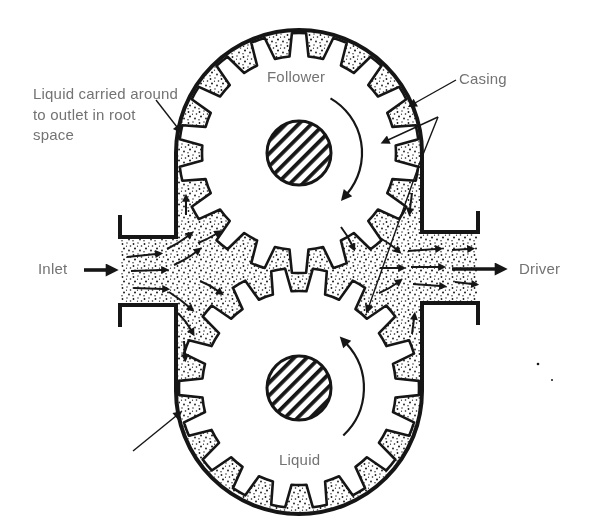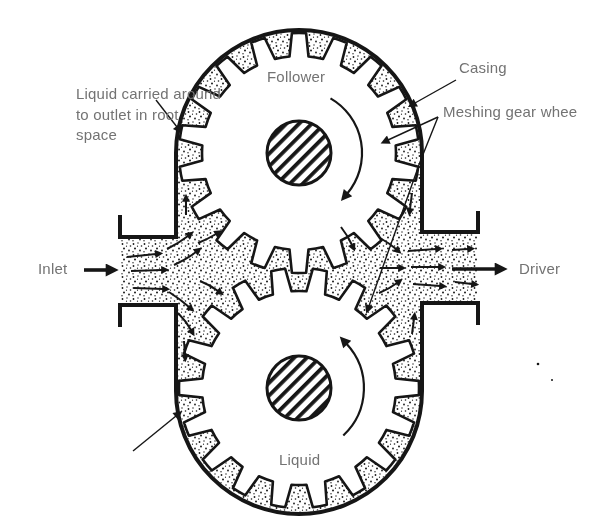--- a/index.html
+++ b/index.html
@@ -103,23 +103,22 @@
     <path class="lead" marker-end="url(#mLead)" d="M456,80 L415,103"></path>
     <path class="lead" marker-end="url(#mLead)" d="M438,117 L388,140"></path>
     <path class="lead" marker-end="url(#mLead)" d="M438,117 L420,162 L369,306"></path>
     <path class="lead" marker-end="url(#mLead)" d="M133,451 L176,416"></path>
   </g>
 
   <circle cx="538" cy="364" r="1.3" fill="#161616"></circle>
   <circle cx="552" cy="380" r="1" fill="#161616"></circle>
 </svg>
 
-<div class="lbl" style="left:33px;top:84px;margin-left:43px;">Liquid carried around
+<div class="lbl" style="left:33px;top:84px;">Liquid carried around
 to outlet in root
 space</div>
-<div class="lbl" style="left:459px;top:58px;">Casing</div>
-<div class="lbl" style="left:443px;top:102px;">Meshing gear whee</div>
+<div class="lbl" style="left:459px;top:69px;">Casing</div>
 <div class="lbl" style="left:38px;top:259px;">Inlet</div>
 <div class="lbl" style="left:519px;top:259px;">Driver</div>
 <div class="lbl" style="left:267px;top:67px;">Follower</div>
 <div class="lbl" style="left:279px;top:450px;">Liquid</div>
 
 </div>
 
 </body></html>

